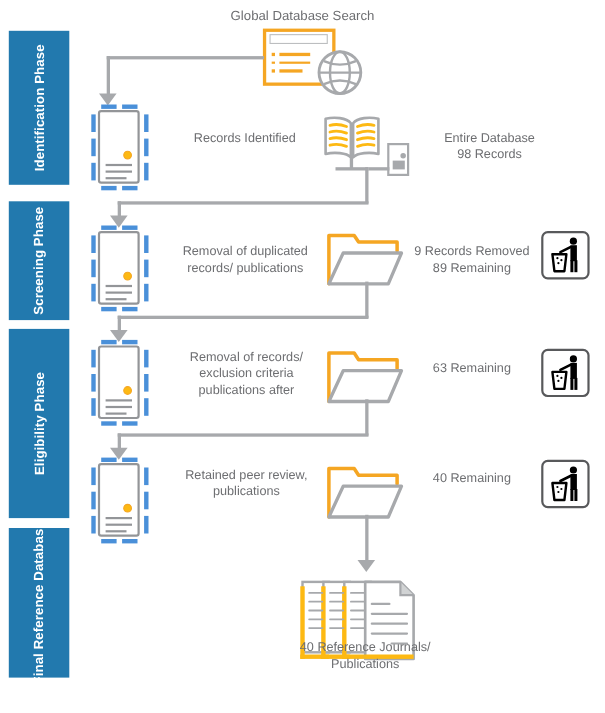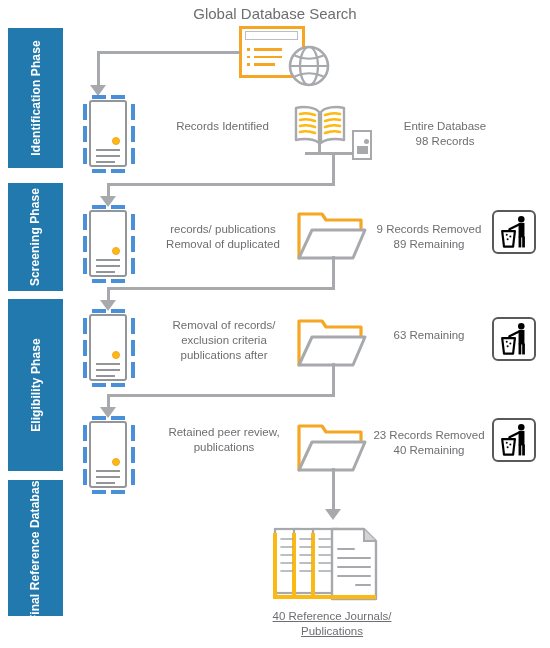--- a/index.html
+++ b/index.html
@@ -54,21 +54,21 @@
 
   
   .trash{position:absolute;width:44px;height:44px;border:2px solid #58595b;
          border-radius:6px;background:#fff;box-sizing:border-box;}
 
   
   .journals{position:absolute;width:110px;height:80px;}
 
   
   .lbl{position:absolute;font-size:11.5px;line-height:15px;color:#6d6e71;text-align:center;}
-  .lbl.t13{font-size:15px;line-height:16px;}
+  .lbl.t13{font-size:12px;line-height:16px;}
 </style>
 </head>
 <body>
 
 <div class="stage">
 
   <div class="phase-bar" style="top:28px;height:140px;">
     <span>Identification Phase</span>
   </div>
   <div class="phase-bar" style="top:183px;height:108px;">
@@ -173,22 +173,22 @@
     <div class="dash dh" style="left:31px;top:74px;width:14px;"></div>
     <div class="dash dv" style="left:3px;top:9px;height:16px;"></div>
     <div class="dash dv" style="left:3px;top:31px;height:16px;"></div>
     <div class="dash dv" style="left:3px;top:53px;height:16px;"></div>
     <div class="dash dv" style="left:51px;top:9px;height:16px;"></div>
     <div class="dash dv" style="left:51px;top:31px;height:16px;"></div>
     <div class="dash dv" style="left:51px;top:53px;height:16px;"></div>
   </div>
 
   <div class="lbl" style="left:148px;top:222px;width:150px;">
+    <div>Removal of duplicated</div>
     <div>records/ publications</div>
-    <div>Removal of duplicated</div>
   </div>
 
   <svg class="folder" style="left:295px;top:208px;" viewBox="0 0 74 54">
     <path d="M4 50 L4 6 L27 6 L31 12 L66 12 L66 20" fill="none" stroke="#f5a623" stroke-width="3.2" stroke-linejoin="round" stroke-linecap="round"></path>
     <path d="M17 22 L70 22 L58 50 L4 50 Z" fill="#ffffff" stroke="#a7a9ac" stroke-width="3" stroke-linejoin="round"></path>
   </svg>
 
   <div class="lbl" style="left:366px;top:222px;width:126px;">
     <div>9 Records Removed</div>
     <div>89 Remaining</div>
@@ -287,21 +287,20 @@
     <div>Retained peer review,</div>
     <div>publications</div>
   </div>
 
   <svg class="folder" style="left:295px;top:420px;" viewBox="0 0 74 54">
     <path d="M4 50 L4 6 L27 6 L31 12 L66 12 L66 20" fill="none" stroke="#f5a623" stroke-width="3.2" stroke-linejoin="round" stroke-linecap="round"></path>
     <path d="M17 22 L70 22 L58 50 L4 50 Z" fill="#ffffff" stroke="#a7a9ac" stroke-width="3" stroke-linejoin="round"></path>
   </svg>
 
   <div class="lbl" style="left:364px;top:428px;width:130px;">
-    <div>23 Records Removed</div>
     <div>40 Remaining</div>
   </div>
 
   <div class="trash" style="left:492px;top:418px;">
     <svg viewBox="0 0 44 44" width="40" height="40">
       <circle cx="30" cy="8" r="3.6" fill="#000"></circle>
       <rect x="27" y="12" width="6.5" height="16" fill="#000"></rect>
       <rect x="27" y="27" width="3" height="12" fill="#000"></rect>
       <rect x="31" y="27" width="3" height="12" fill="#000"></rect>
       <path d="M27 14 L17 19" stroke="#000" stroke-width="2.6" stroke-linecap="round"></path>
@@ -351,18 +350,18 @@
     <rect x="59" y="68" width="45" height="4" fill="#fdb913"></rect>
     <g stroke="#a7a9ac" stroke-width="2" stroke-linecap="round">
       <line x1="66" y1="22" x2="82" y2="22"></line>
       <line x1="66" y1="31" x2="98" y2="31"></line>
       <line x1="66" y1="40" x2="98" y2="40"></line>
       <line x1="66" y1="49" x2="98" y2="49"></line>
       <line x1="84" y1="58" x2="98" y2="58"></line>
     </g>
   </svg>
 
-  <div class="lbl" style="left:232px;top:609px;width:200px;text-decoration:underline;">
+  <div class="lbl" style="left:232px;top:582px;width:200px;">
     <div>40 Reference Journals/</div>
     <div>Publications</div>
   </div>
 
 </div>
 
 </body></html>

